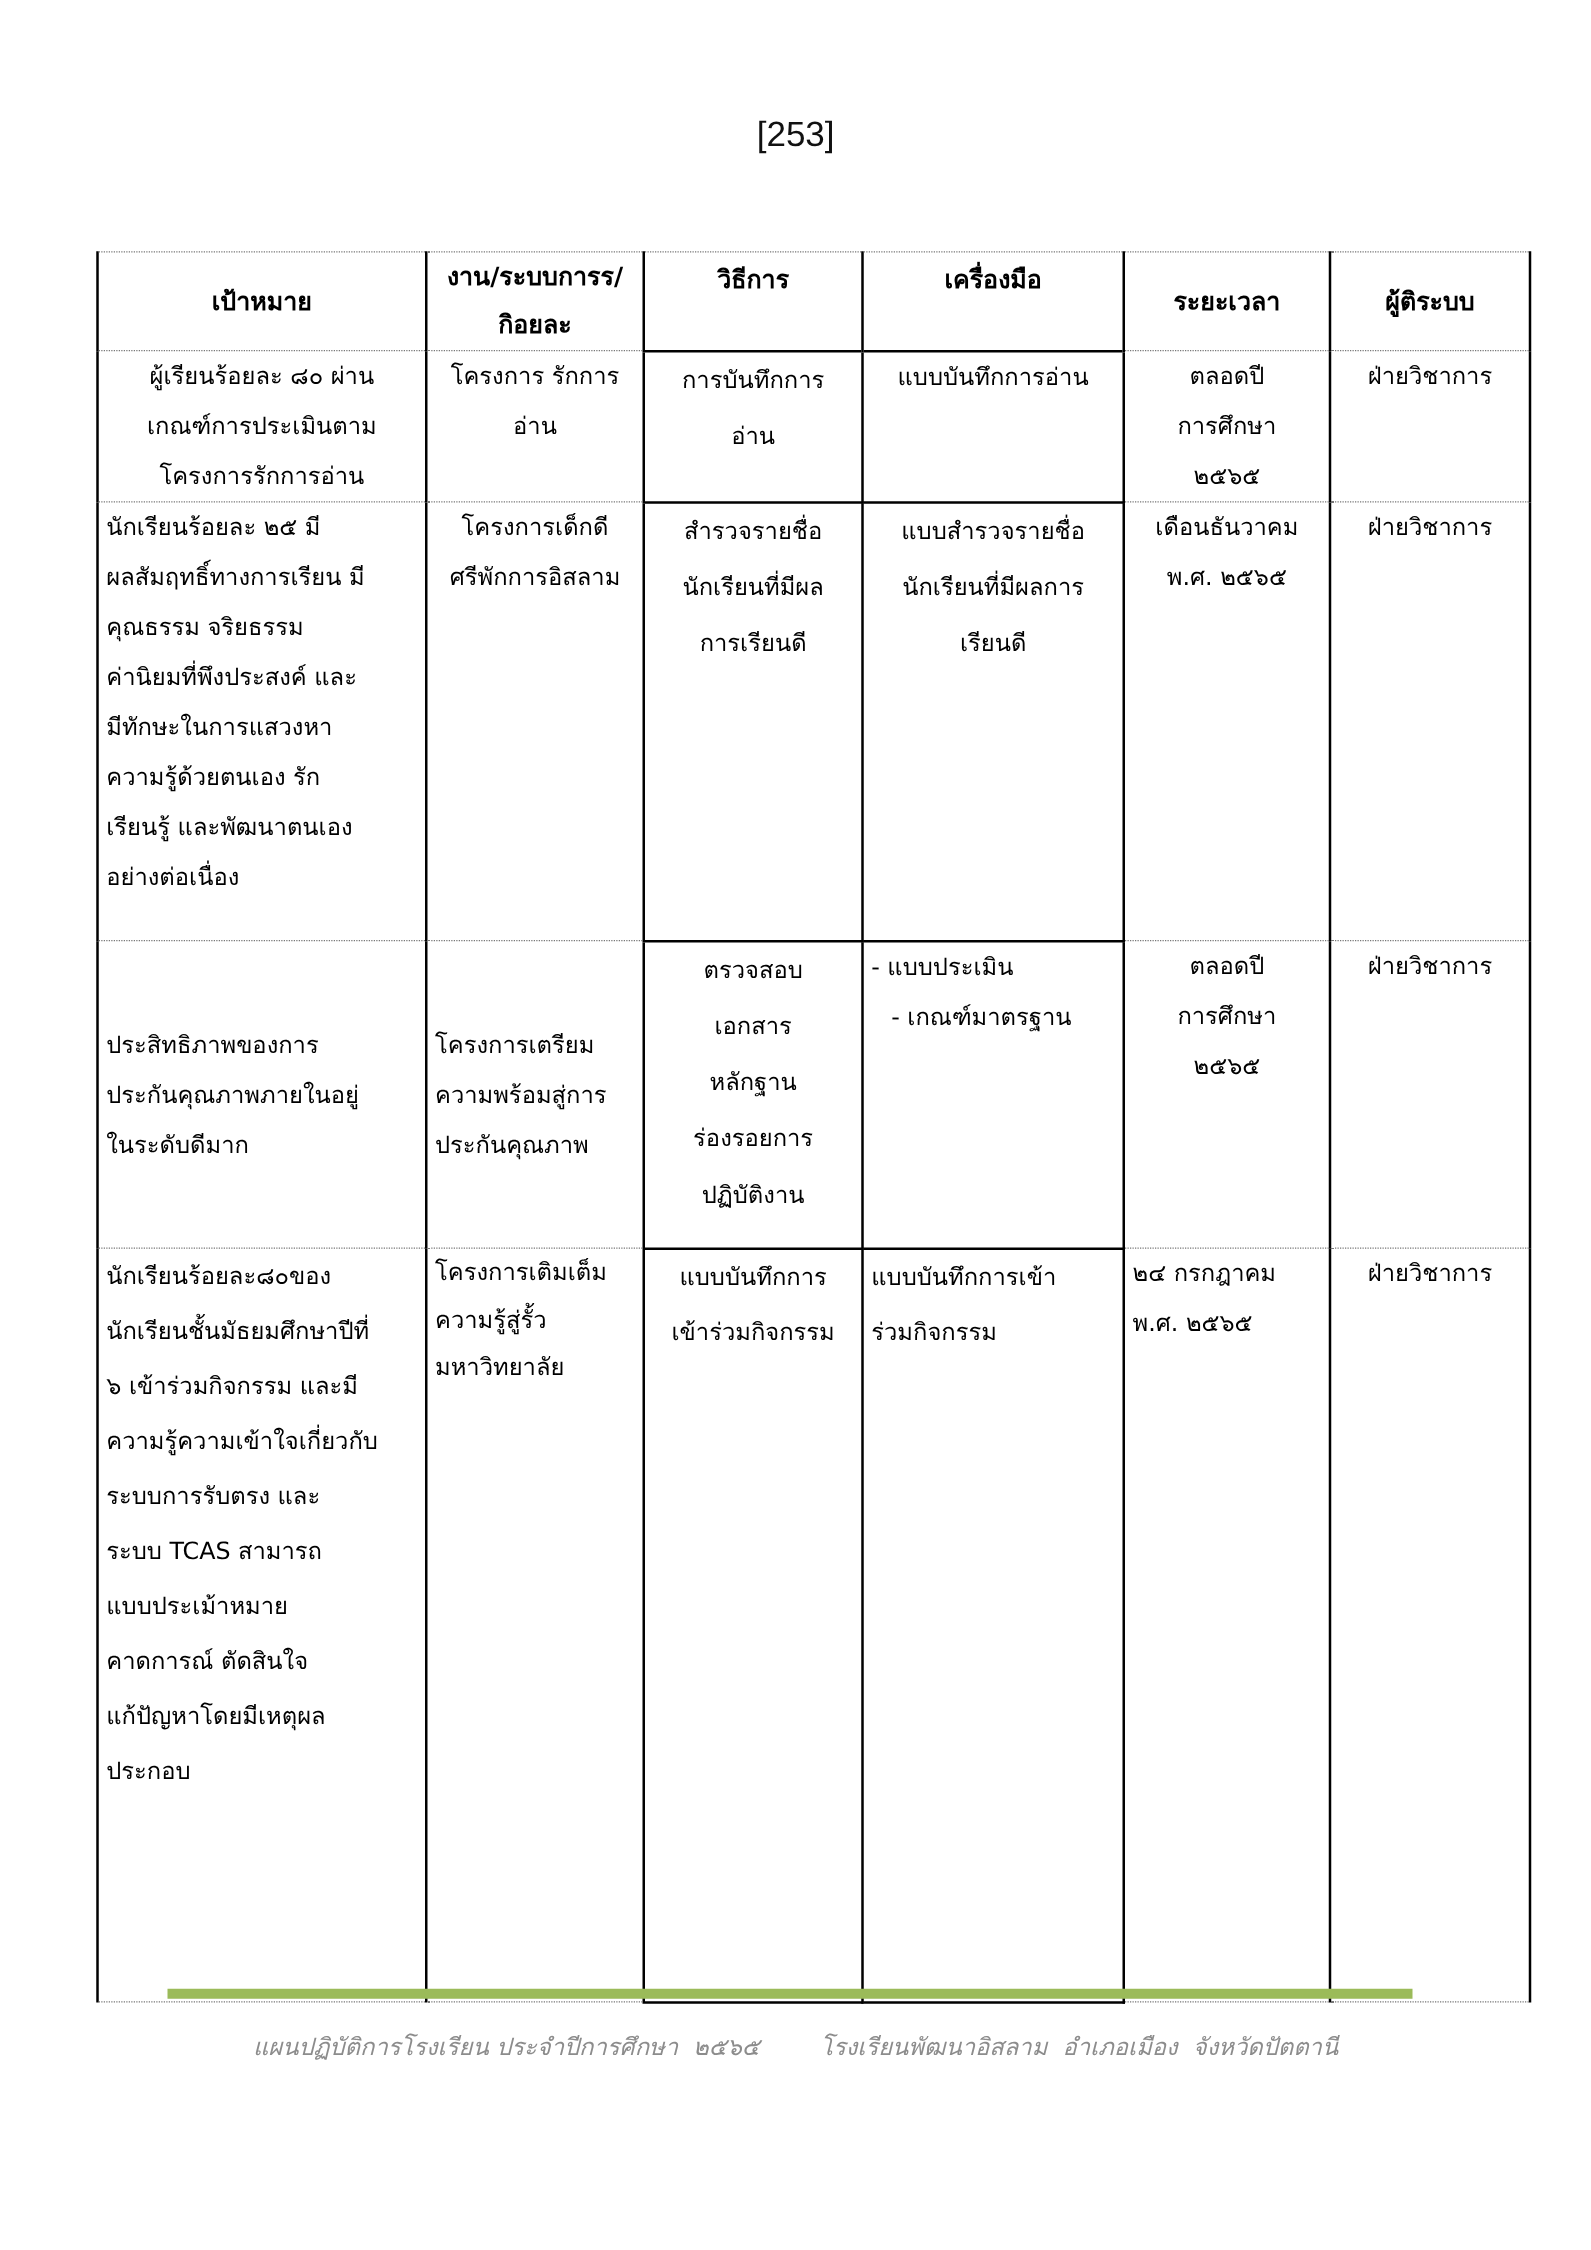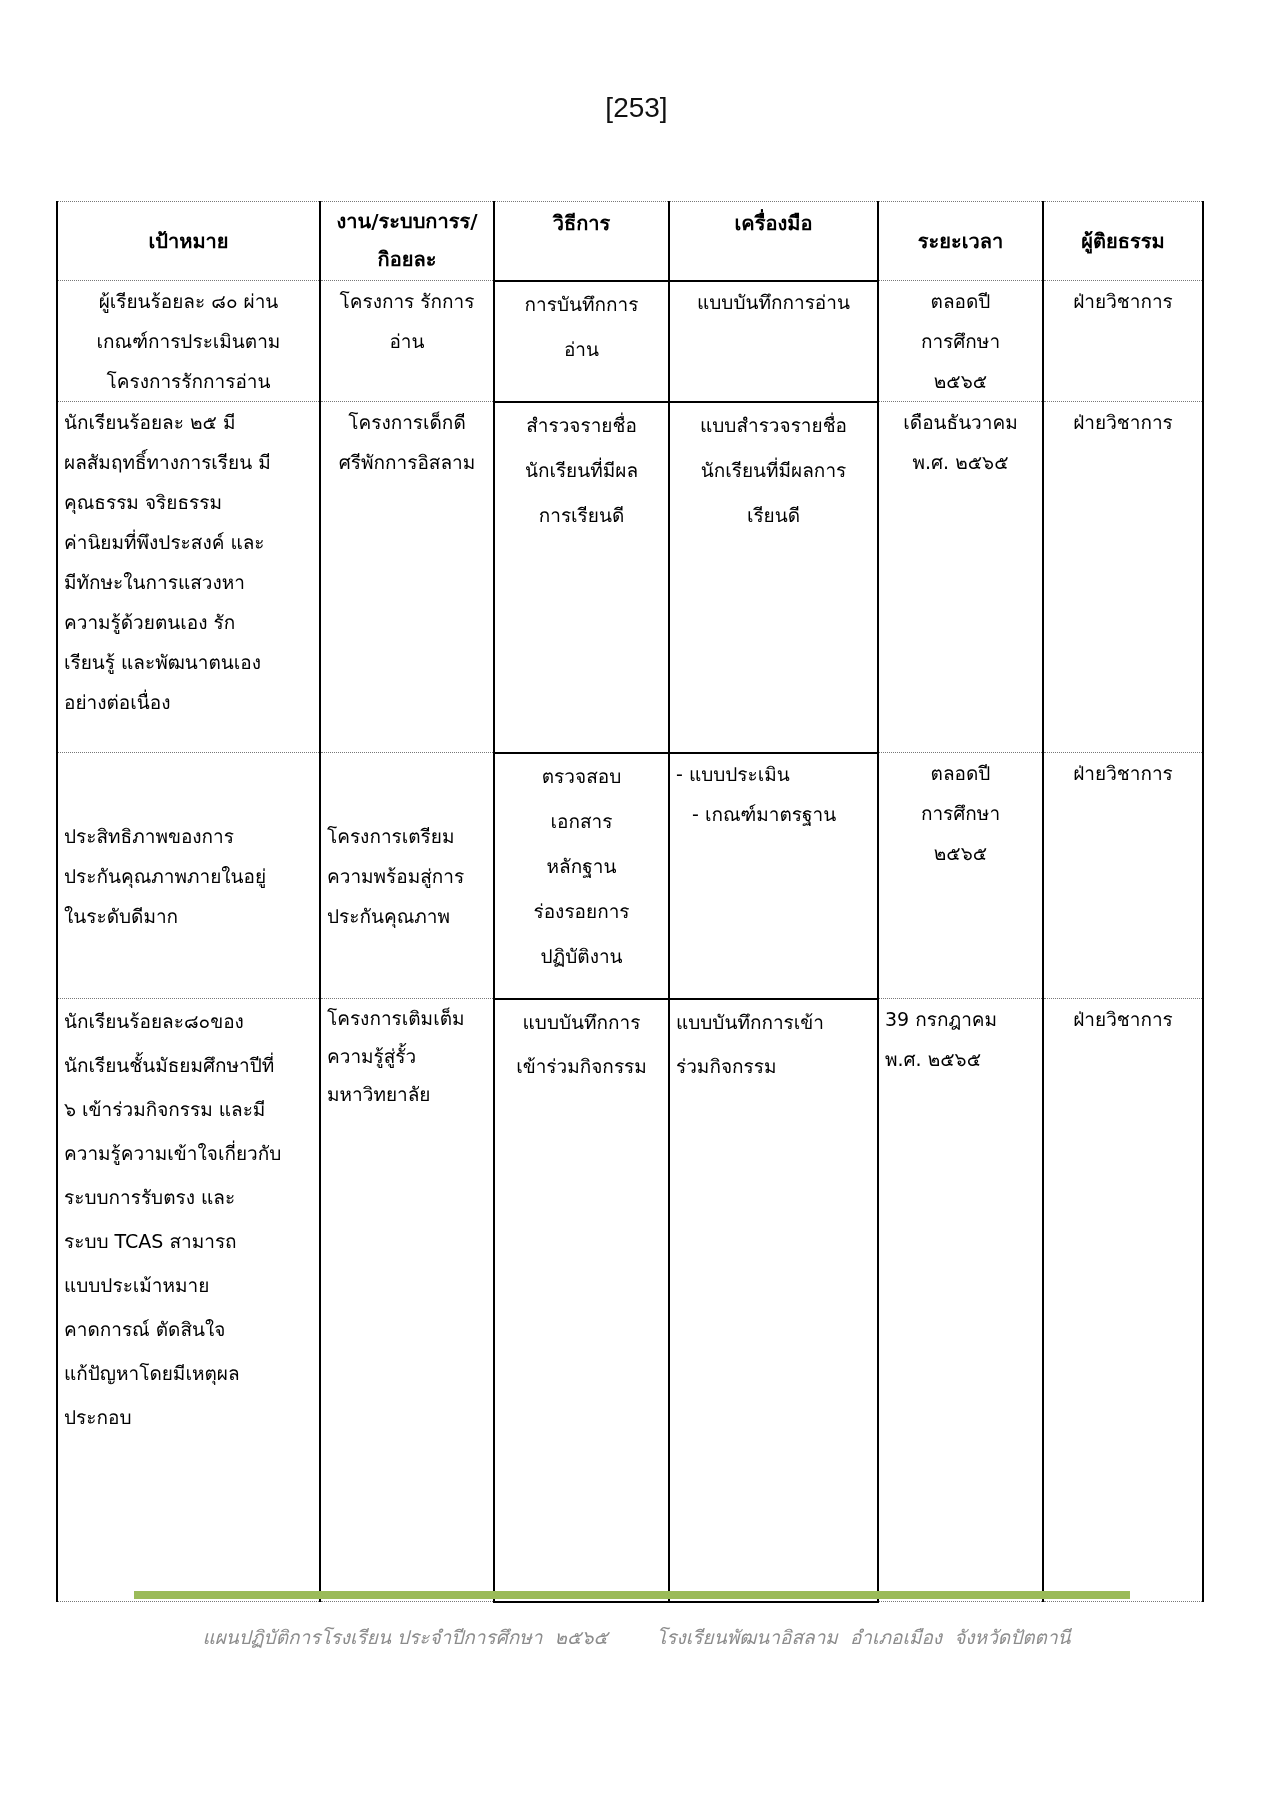--- a/index.html
+++ b/index.html
@@ -5,21 +5,21 @@
   html, body { margin: 0; padding: 0; background: #ffffff; }
   body {
     width: 1273px; height: 1800px; position: relative; overflow: hidden;
     font-family: "DejaVu Sans", sans-serif; color: #000;
   }
   .page-number {
     position: absolute; top: 92px; left: 0; width: 1273px; text-align: center;
     font-family: "Liberation Sans", sans-serif; font-size: 28px; color: #111;
   }
   table.plan {
-    position: absolute; left: 56px; top: 201px; width: 1146px;
+    position: absolute; left: 77px; top: 201px; width: 1146px;
     border-collapse: collapse; table-layout: fixed;
     font-size: 19px; line-height: 40px; padding-left: 18px;
   }
   table.plan td, table.plan th {
     vertical-align: top; padding: 0 6px; font-weight: normal;
     border-left: 2px solid #000; border-right: 2px solid #000;
     border-top: 1px dotted #777; border-bottom: 1px dotted #777;
   }
   table.plan th {
     font-weight: bold; text-align: center; vertical-align: middle; font-size: 20px; line-height: 38px;
@@ -60,21 +60,21 @@
         <span class="line">งาน/ระบบการร/</span>
         <span class="line">กิอยละ</span>
       </th>
       <th class="top">
           <span style="display:block;padding-top:2px">วิธีการ</span>
         </th>
       <th class="top">
           <span style="display:block;padding-top:2px">เครื่องมือ</span>
         </th>
       <th><span>ระยะเวลา</span></th>
-      <th><span>ผู้ติยธรรม</span></th>
+      <th><span>ผู้ติระบบ</span></th>
     </tr>
   </thead>
   <tbody>
 
     <tr style="height:117px">
       <td class="c">
         <span class="line">ผู้เรียนร้อยละ ๘๐   ผ่าน</span>
         <span class="line">เกณฑ์การประเมินตาม</span>
         <span class="line">โครงการรักการอ่าน</span>
       </td>
@@ -185,21 +185,21 @@
       </td>
       <td class="c solid-box" style="line-height:44px">
         <span class="line">แบบบันทึกการ</span>
         <span class="line">เข้าร่วมกิจกรรม</span>
       </td>
       <td class="l solid-box" style="line-height:44px">
         <span class="line">แบบบันทึกการเข้า</span>
         <span class="line">ร่วมกิจกรรม</span>
       </td>
       <td class="l">
-        <span class="line">39 กรกฎาคม</span>
+        <span class="line">๒๔ กรกฎาคม</span>
         <span class="line">พ.ศ. ๒๕๖๕</span>
       </td>
       <td class="c">
         <span class="line">ฝ่ายวิชาการ</span>
       </td>
     </tr>
   </tbody>
 </table>
 
 <div class="footer-bar"></div>

